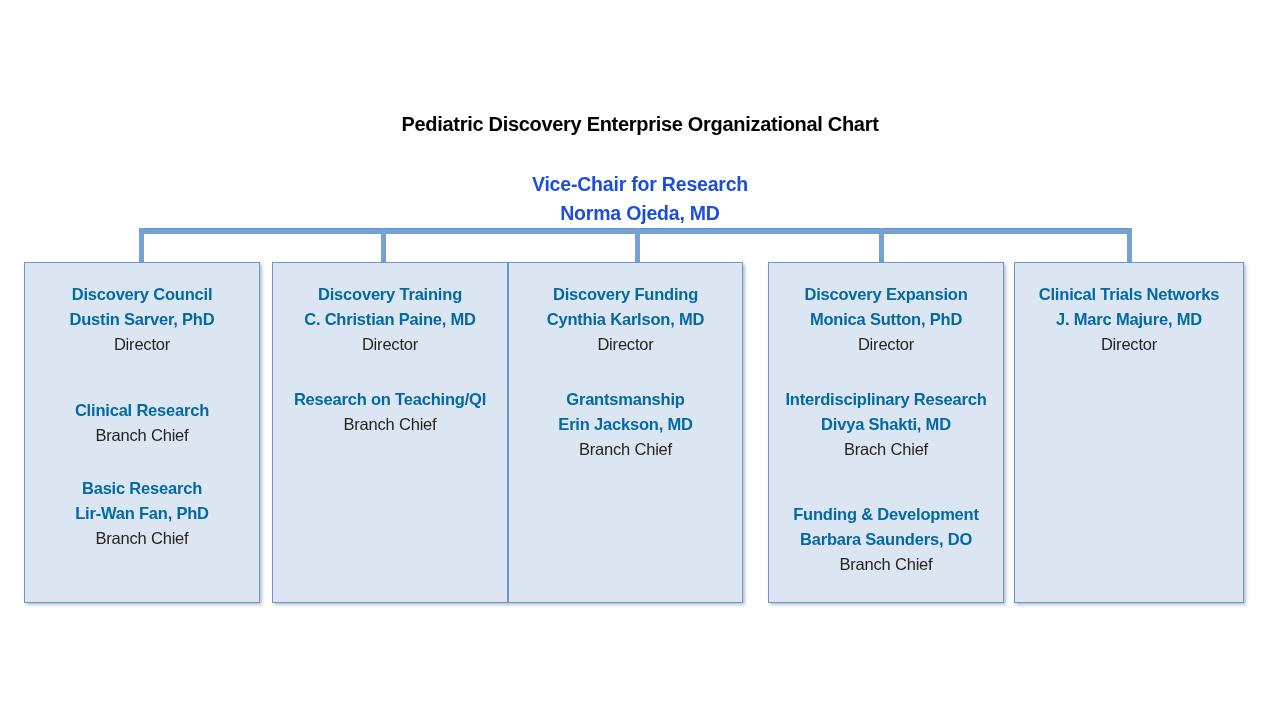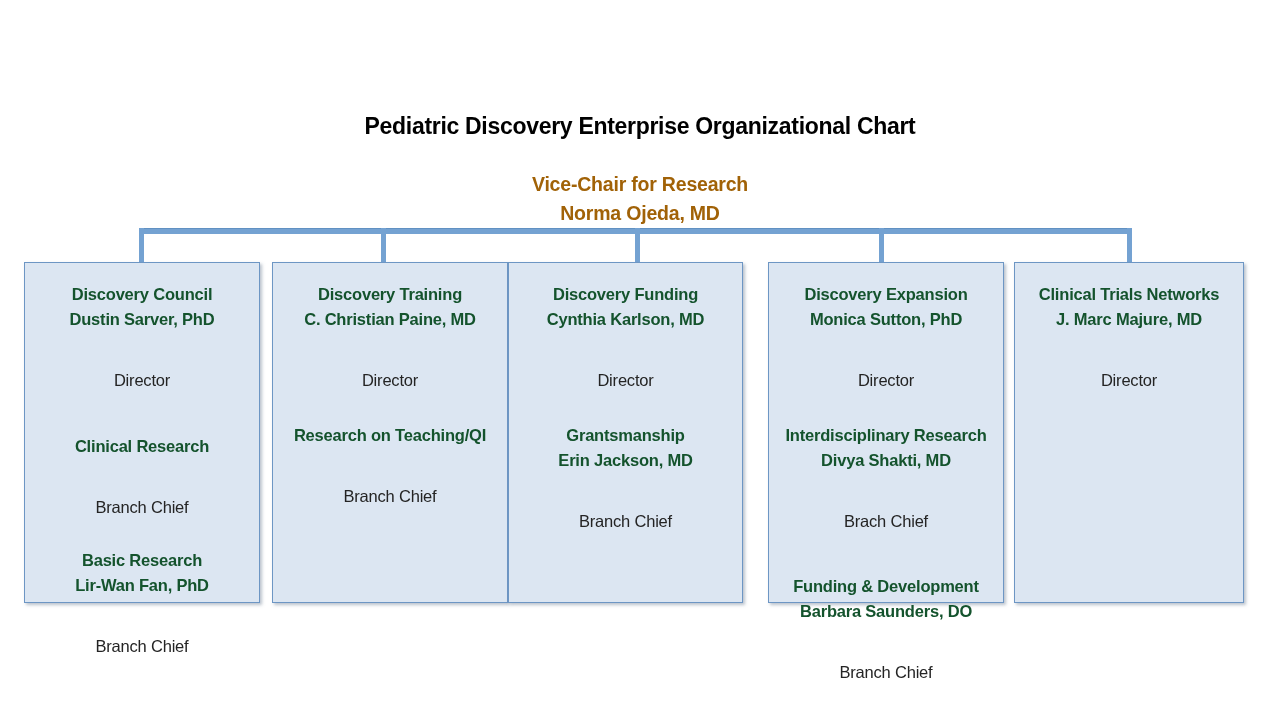--- a/index.html
+++ b/index.html
@@ -14,36 +14,36 @@
     height: 720px;
     background: #ffffff;
     overflow: hidden;
   }
   .chart-title {
     position: absolute;
     top: 113px;
     left: 0;
     width: 1280px;
     text-align: center;
-    font-size: 23px;
+    font-size: 20px;
     font-weight: bold;
     letter-spacing: -0.3px;
     color: #000000;
   }
   .root-node {
     position: absolute;
     top: 170px;
     left: 0;
     width: 1280px;
     text-align: center;
     font-size: 19.5px;
     font-weight: bold;
     line-height: 29px;
     letter-spacing: -0.2px;
-    color: #a16207;
+    color: #1d4ed8;
   }
   .hline {
     position: absolute;
     left: 139px;
     top: 228px;
     width: 992px;
     height: 5px;
     background: #74a2d2;
     border-top: 1px solid #6191c2;
   }
@@ -72,25 +72,25 @@
   }
   .org-box.b1 { left: 24px;   width: 236px; }
   .org-box.b2 { left: 272px;  width: 236px; }
   .org-box.b3 { left: 508px;  width: 235px; }
   .org-box.b4 { left: 768px;  width: 236px; }
   .org-box.b5 { left: 1014px; width: 230px; }
   .line {
     font-size: 16.5px;
     line-height: 25px;
     letter-spacing: -0.2px;
-    color: #14532d;
+    color: #0369a1;
     white-space: nowrap;
   }
   .line.unit, .line.person { font-weight: bold; }
-  .line.role { font-weight: normal; color: #242424; margin-top: 36px; }
+  .line.role { font-weight: normal; color: #242424; }
   .gap28 { height: 28px; }
   .gap30 { height: 30px; }
   .gap40 { height: 40px; }
   .gap41 { height: 41px; }
 </style>
 </head>
 <body>
 
 <div class="canvas">
 

